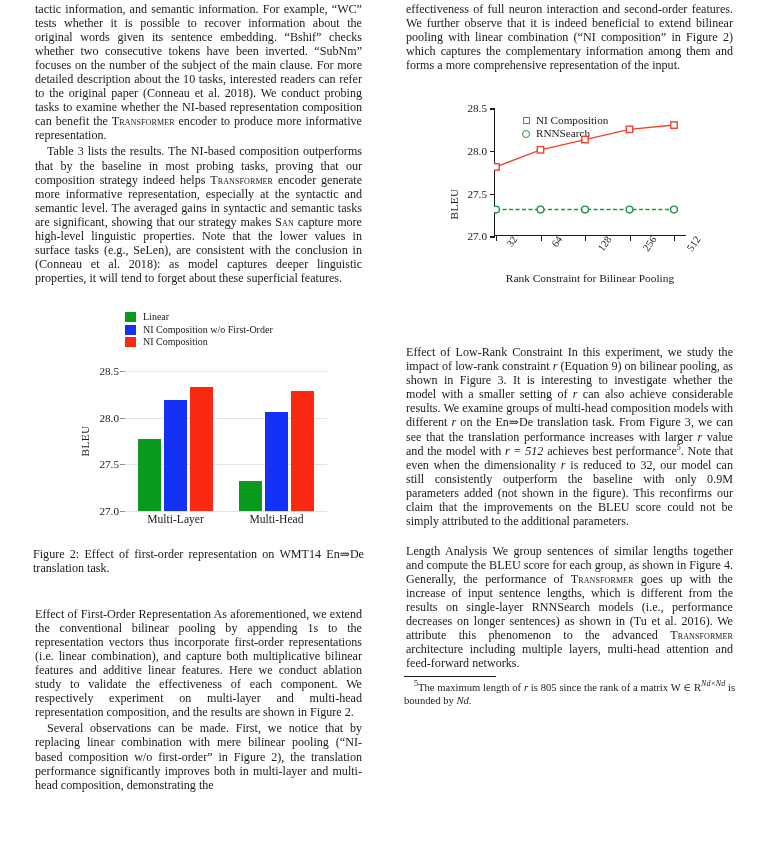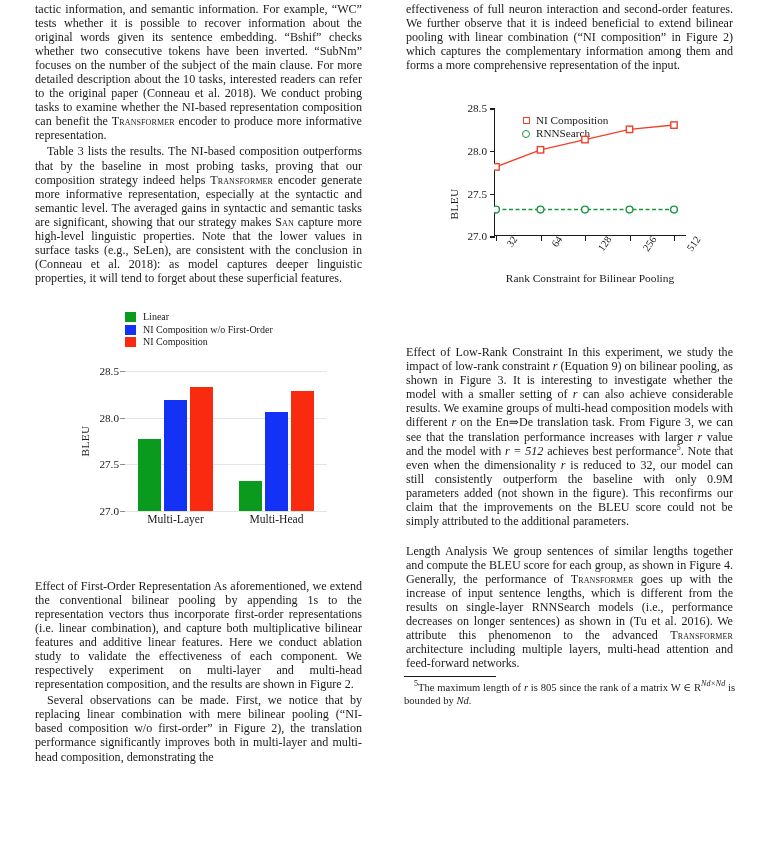--- a/index.html
+++ b/index.html
@@ -304,20 +304,21 @@
           <div class="bar" style="left: 39px; width: 23px; height: 111.067px; background: rgb(20, 50, 245);"></div>
           <div class="bar" style="left: 65px; width: 23px; height: 124.133px; background: rgb(250, 42, 16);"></div>
           <div class="xgroup-lbl" style="left: 50.5px;">Multi-Layer</div>
           <div class="bar" style="left: 114px; width: 23px; height: 29.8667px; background: rgb(10, 154, 30);"></div>
           <div class="bar" style="left: 140px; width: 23px; height: 98.9333px; background: rgb(20, 50, 245);"></div>
           <div class="bar" style="left: 166px; width: 23px; height: 120.4px; background: rgb(250, 42, 16);"></div>
           <div class="xgroup-lbl" style="left: 151.5px;">Multi-Head</div>
         </div>
     </div>
 
+    <p class="caption"><span>Figure 2:</span><span> Effect of first-order representation on WMT14 En⇒De translation task.</span></p>
 
     <div class="spacer-lg"></div>
 
     <p class="para"><span class="bold">Effect of First-Order Representation</span><span> As aforementioned, we extend the conventional bilinear pooling by appending 1s to the representation vectors thus incorporate first-order representations (i.e. linear combination), and capture both multiplicative bilinear features and additive linear features. Here we conduct ablation study to validate the effectiveness of each component. We respectively experiment on multi-layer and multi-head representation composition, and the results are shown in Figure 2.</span></p>
 
     <p class="para indent"><span>Several observations can be made. First, we notice that by replacing linear combination with mere bilinear pooling (“NI-based composition w/o first-order” in Figure 2), the translation performance significantly improves both in multi-layer and multi-head composition, demonstrating the</span></p>
   </div>
 
   <div class="col col-right">
 

